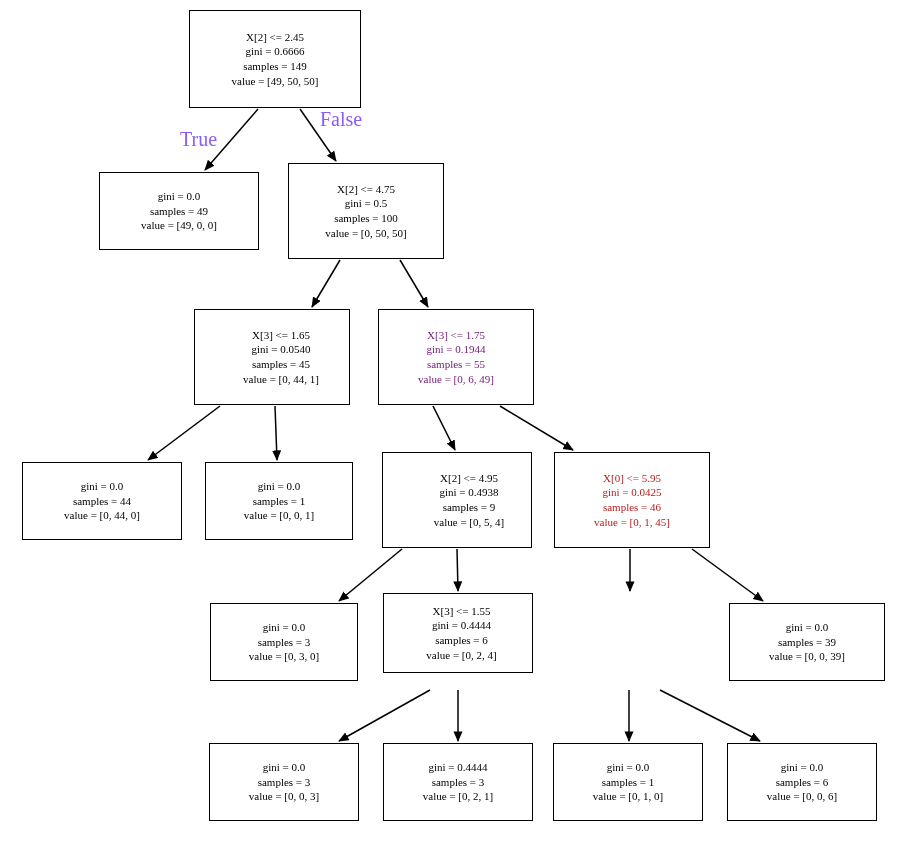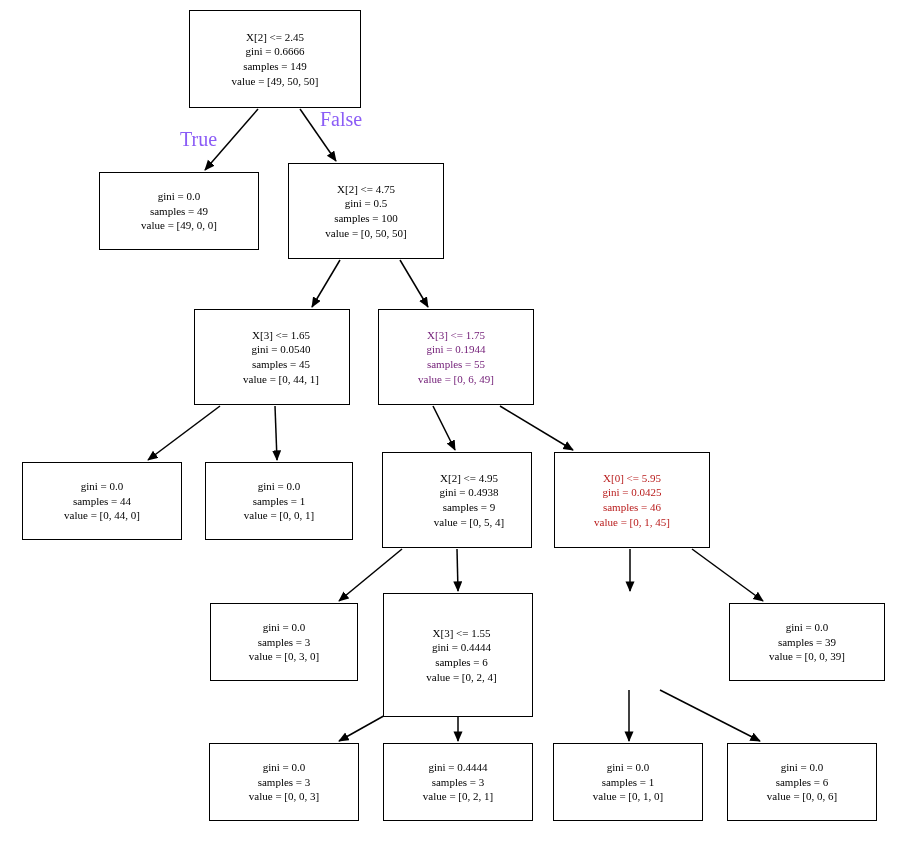--- a/index.html
+++ b/index.html
@@ -137,21 +137,21 @@
         <span class="node-line">X[0] &lt;= 5.95</span>
         <span class="node-line">gini = 0.0425</span>
         <span class="node-line">samples = 46</span>
         <span class="node-line">value = [0, 1, 45]</span>
       </div>
       <div class="tree-node" style="left: 210px; top: 603px; width: 148px; height: 78px; border-color: rgb(0, 0, 0); color: rgb(0, 0, 0);">
         <span class="node-line">gini = 0.0</span>
         <span class="node-line">samples = 3</span>
         <span class="node-line">value = [0, 3, 0]</span>
       </div>
-      <div class="tree-node" style="left: 383px; top: 593px; width: 150px; height: 124px; border-color: rgb(0, 0, 0); color: rgb(0, 0, 0); padding-left: 7px;">
+      <div class="tree-node" style="left: 383px; top: 593px; width: 150px; height: 80px; border-color: rgb(0, 0, 0); color: rgb(0, 0, 0); padding-left: 7px;">
         <span class="node-line">X[3] &lt;= 1.55</span>
         <span class="node-line">gini = 0.4444</span>
         <span class="node-line">samples = 6</span>
         <span class="node-line">value = [0, 2, 4]</span>
       </div>
       <div class="tree-node" style="left: 729px; top: 603px; width: 156px; height: 78px; border-color: rgb(0, 0, 0); color: rgb(0, 0, 0);">
         <span class="node-line">gini = 0.0</span>
         <span class="node-line">samples = 39</span>
         <span class="node-line">value = [0, 0, 39]</span>
       </div>

